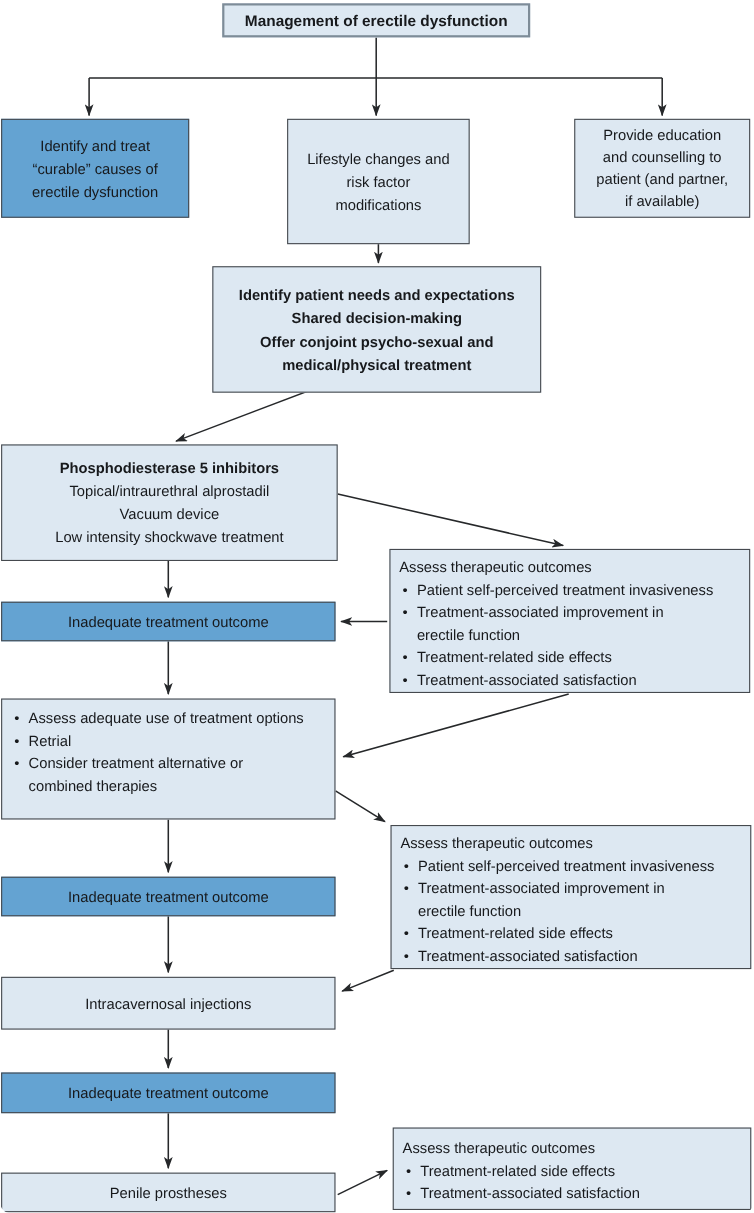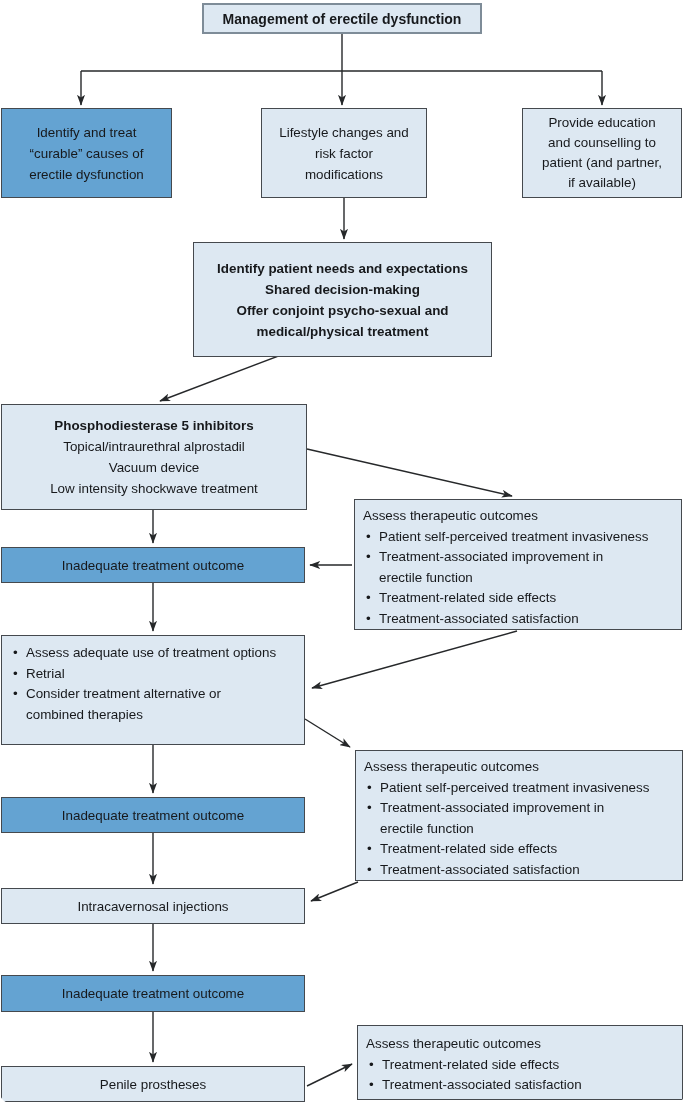--- a/index.html
+++ b/index.html
@@ -66,21 +66,21 @@
   <div class="box title-box" style="left:202px;top:3px;width:280px;height:31px;">
     <span>Management of erectile dysfunction</span>
   </div>
 
   <div class="box blue center" style="left:1px;top:108px;width:171px;height:90px;">
     <div>Identify and treat</div>
     <div>“curable” causes of</div>
     <div>erectile dysfunction</div>
   </div>
 
-  <div class="box center" style="left:261px;top:108px;width:166px;height:90px;">
+  <div class="box center" style="left:261px;top:108px;width:166px;height:114px;">
     <div>Lifestyle changes and</div>
     <div>risk factor</div>
     <div>modifications</div>
   </div>
 
   <div class="box center" style="left:522px;top:108px;width:160px;height:90px;line-height:20px;">
     <div>Provide education</div>
     <div>and counselling to</div>
     <div>patient (and partner,</div>
     <div>if available)</div>
@@ -132,21 +132,21 @@
       <li class="cont">erectile function</li>
       <li>Treatment-related side effects</li>
       <li>Treatment-associated satisfaction</li>
     </ul>
   </div>
 
   <div class="box blue center" style="left:1px;top:797px;width:304px;height:36px;">
     <div>Inadequate treatment outcome</div>
   </div>
 
-  <div class="box center" style="left:1px;top:888px;width:304px;height:36px;">
+  <div class="box center" style="left:1px;top:888px;width:304px;height:48px;">
     <div>Intracavernosal injections</div>
   </div>
 
   <div class="box blue center" style="left:1px;top:975px;width:304px;height:37px;">
     <div>Inadequate treatment outcome</div>
   </div>
 
   <div class="box center" style="left:1px;top:1066px;width:304px;height:36px;">
     <div>Penile prostheses</div>
   </div>

